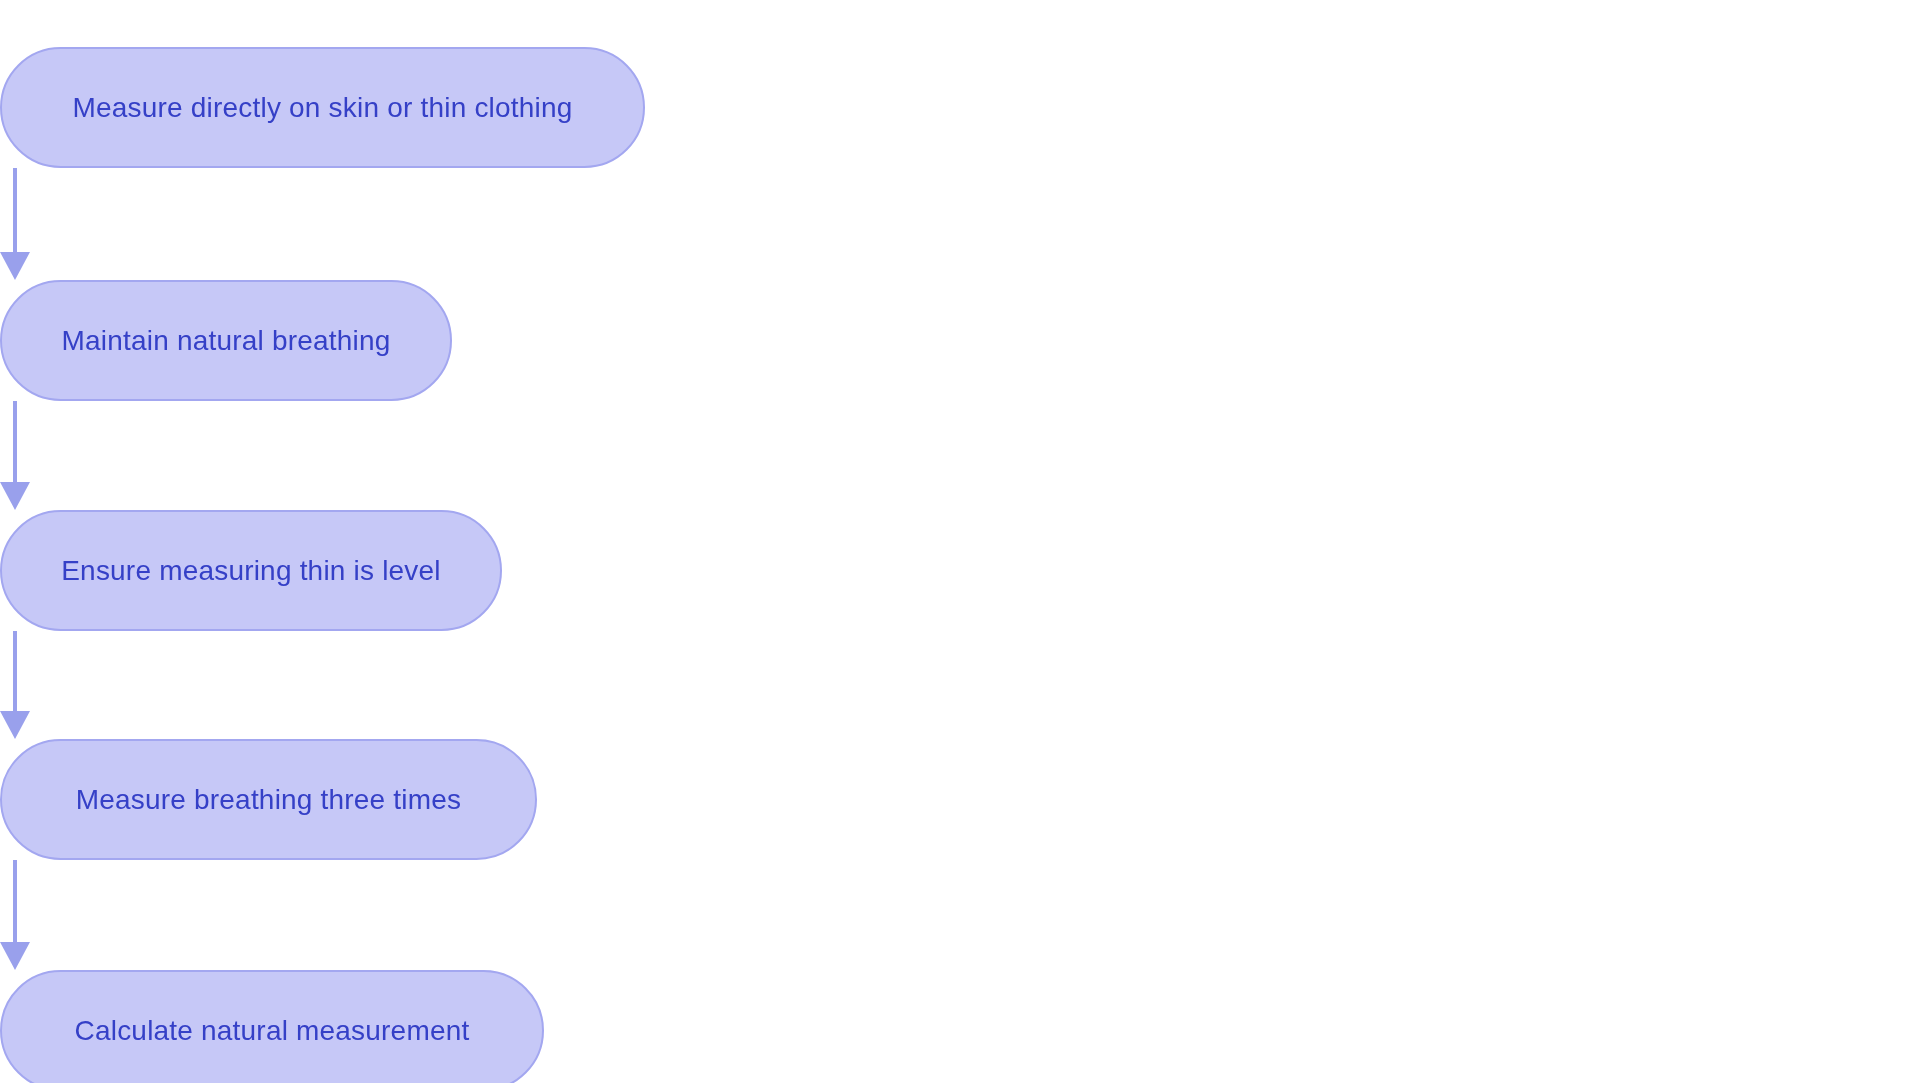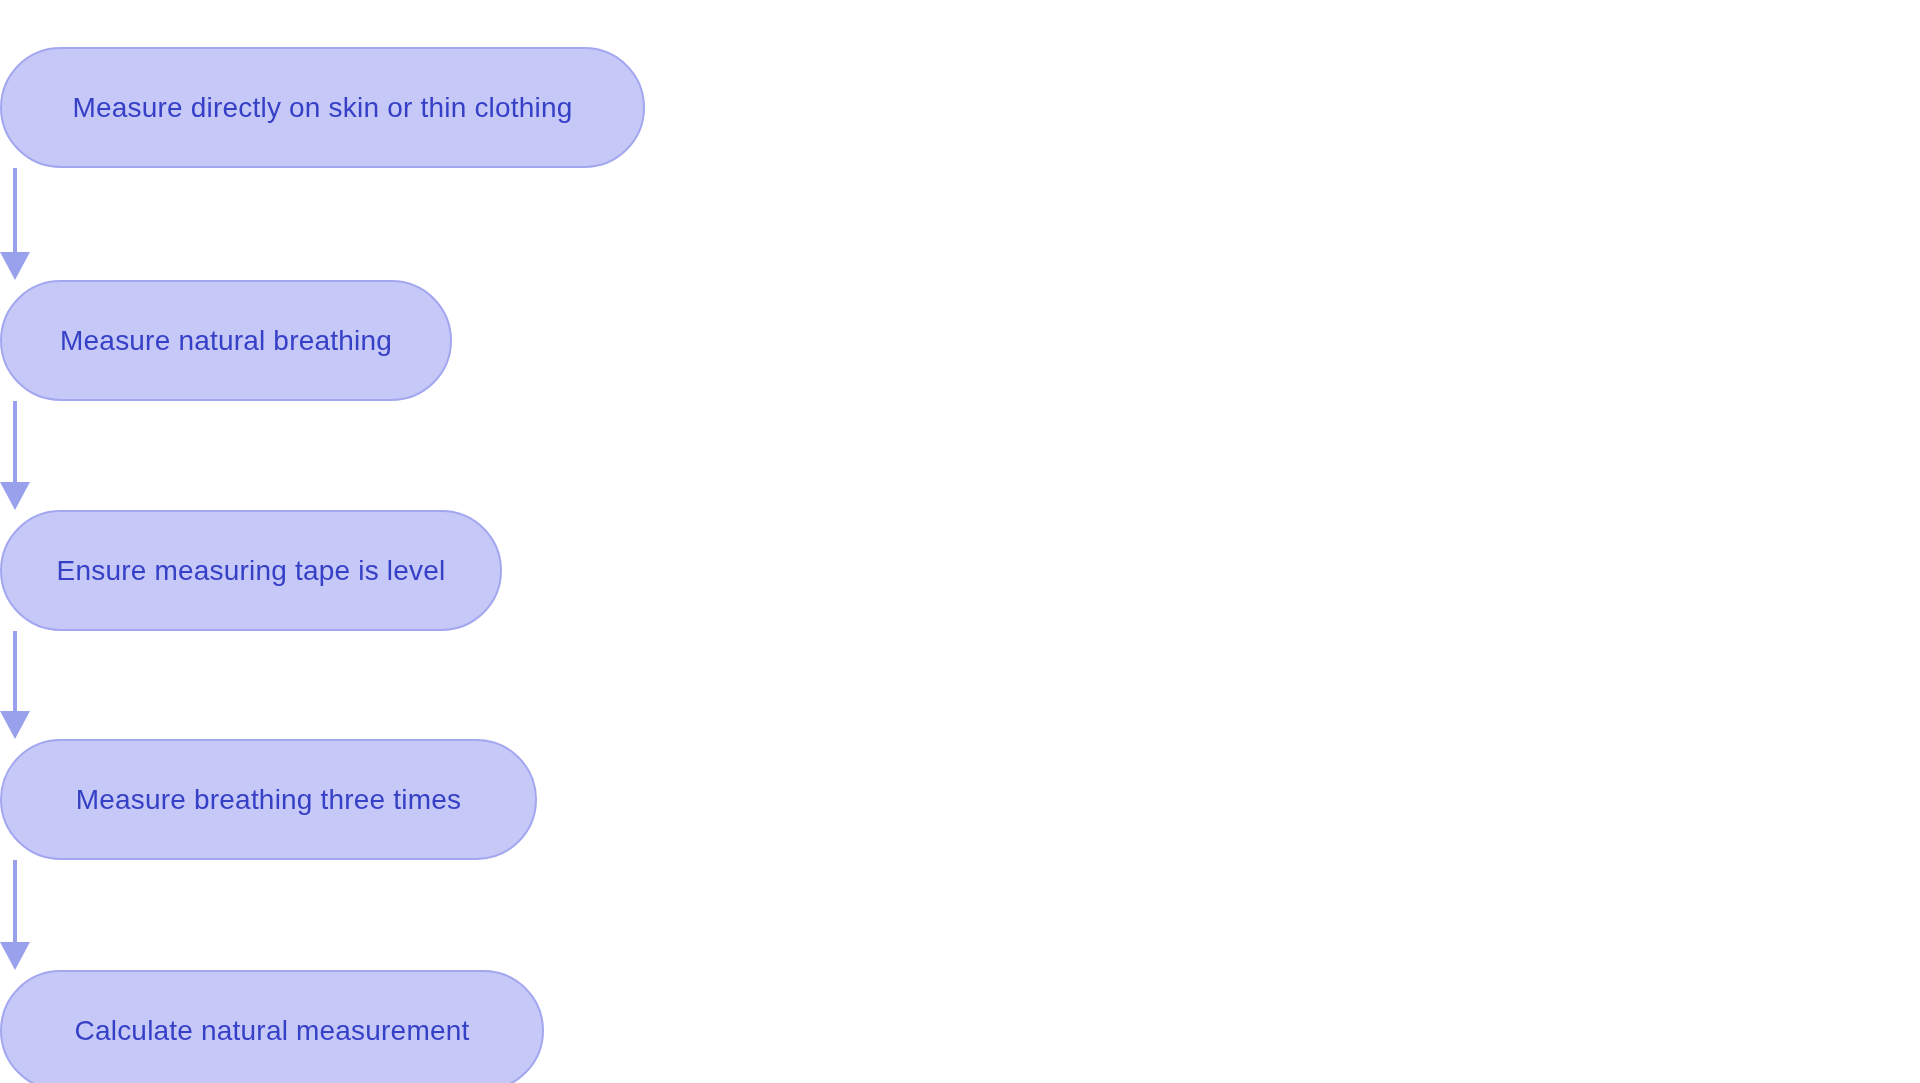--- a/index.html
+++ b/index.html
@@ -72,30 +72,30 @@
   <div class="node node-1">
     <span>Measure directly on skin or thin clothing</span>
   </div>
 
   <div class="arrow arrow-1">
     <div class="shaft"></div>
     <div class="head"></div>
   </div>
 
   <div class="node node-2">
-    <span>Measure natural breathing</span>
+    <span>Maintain natural breathing</span>
   </div>
 
   <div class="arrow arrow-2">
     <div class="shaft"></div>
     <div class="head"></div>
   </div>
 
   <div class="node node-3">
-    <span>Ensure measuring tape is level</span>
+    <span>Ensure measuring thin is level</span>
   </div>
 
   <div class="arrow arrow-3">
     <div class="shaft"></div>
     <div class="head"></div>
   </div>
 
   <div class="node node-4">
     <span>Measure breathing three times</span>
   </div>

